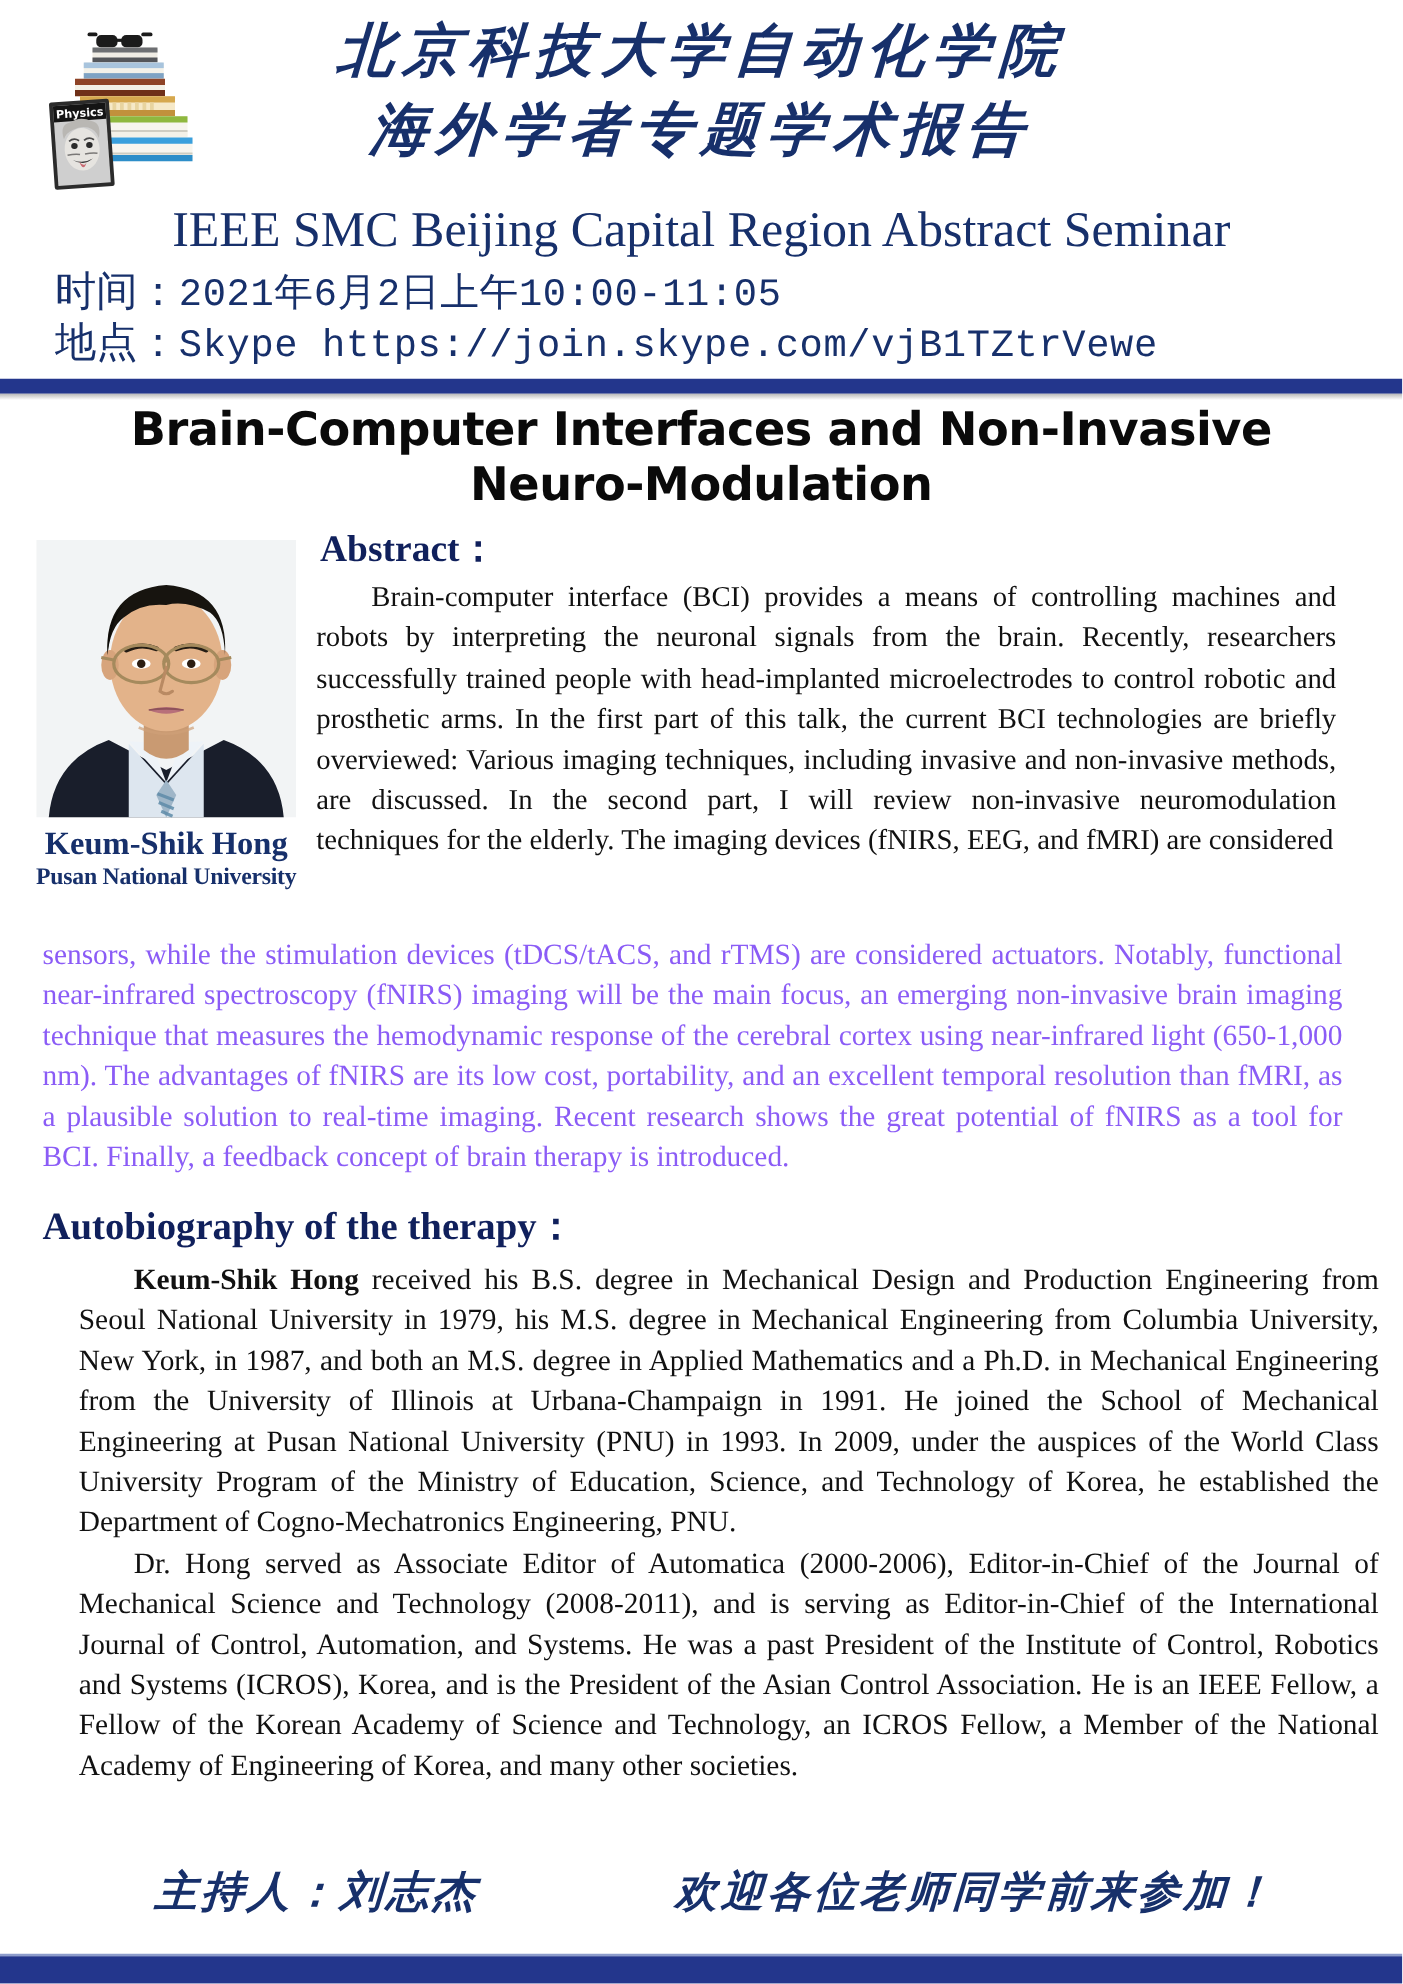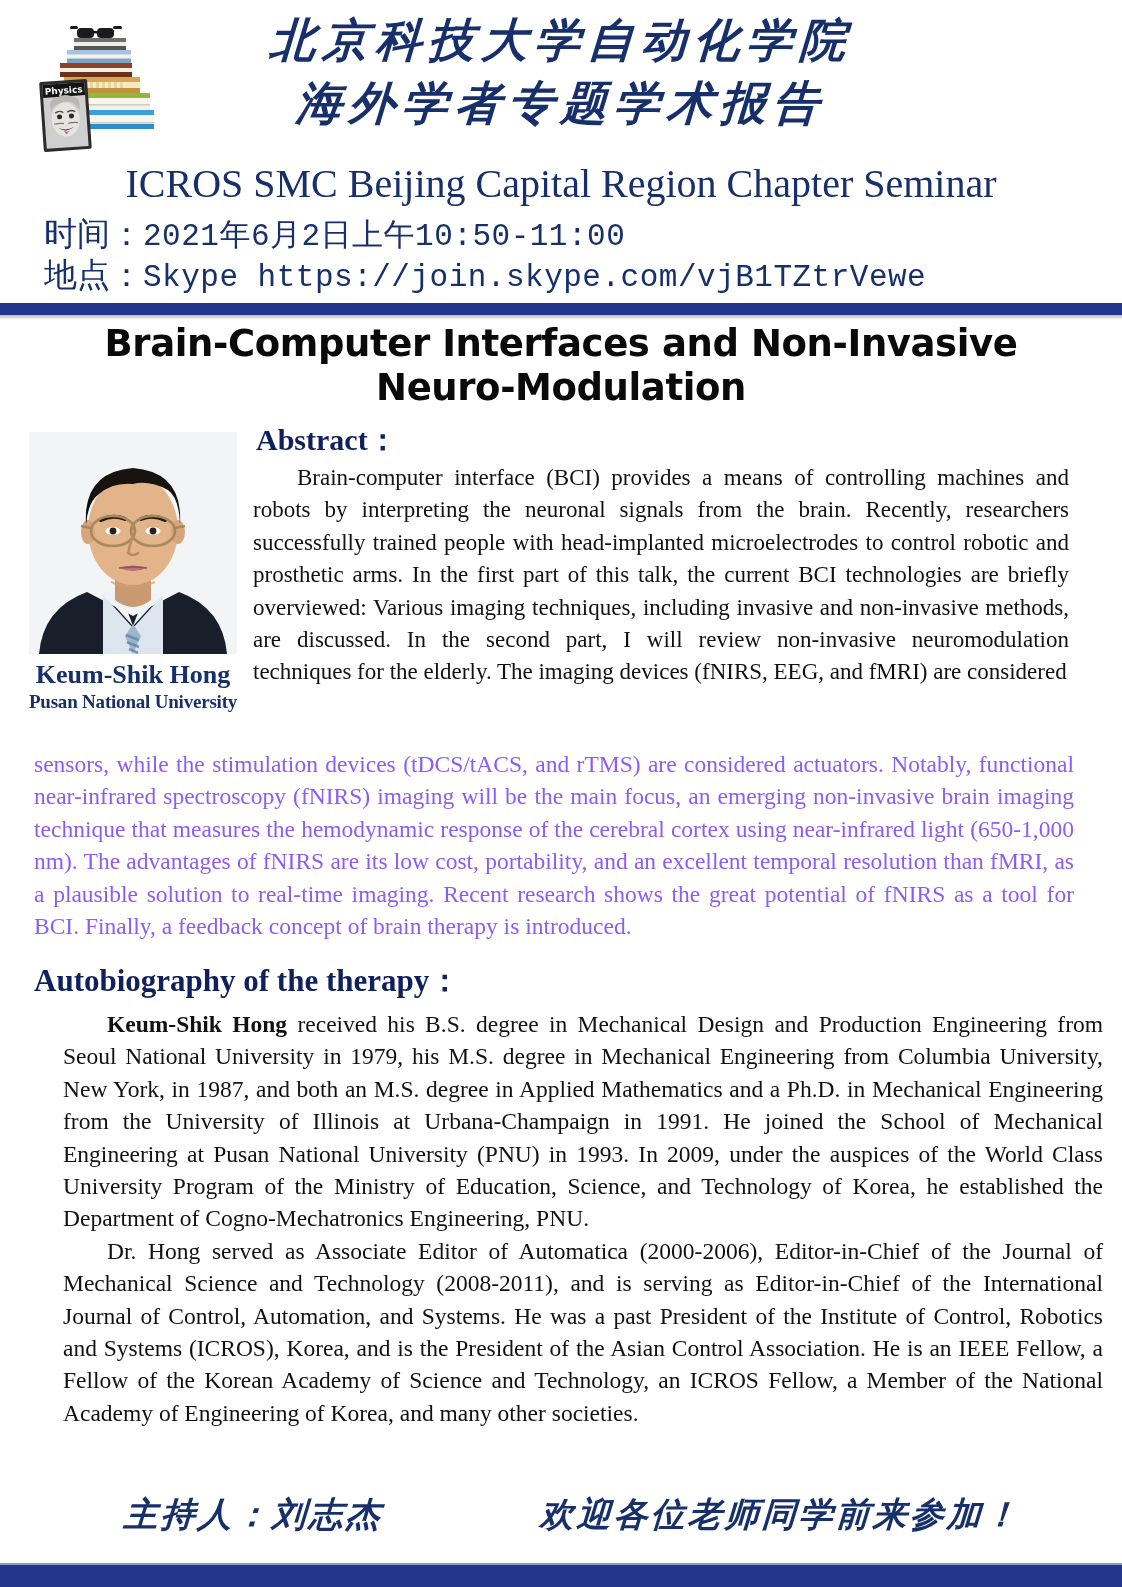--- a/index.html
+++ b/index.html
@@ -337,24 +337,24 @@
           </g>
         </g>
       </svg>
     </div>
 
     <div class="cn-title-block">
       <div class="cn-line">北京科技大学自动化学院</div>
       <div class="cn-line second">海外学者专题学术报告</div>
     </div>
 
-    <div class="ieee-line">ICROS SMC Beijing Capital Region Chapter Seminar</div>
+    <div class="ieee-line">IEEE SMC Beijing Capital Region Abstract Seminar</div>
 
     <div class="meta-line meta-time">
-      <span>时间：</span><span class="mono">2021年6月2日上午10:50-11:00</span>
+      <span>时间：</span><span class="mono">2021年6月2日上午10:00-11:05</span>
     </div>
 
     <div class="meta-line meta-place">
       <span>地点：</span><span class="mono">Skype https://join.skype.com/vjB1TZtrVewe</span>
     </div>
   </div>
 
   <div class="rule-top"></div>
   <div class="rule-top-shadow"></div>
 

